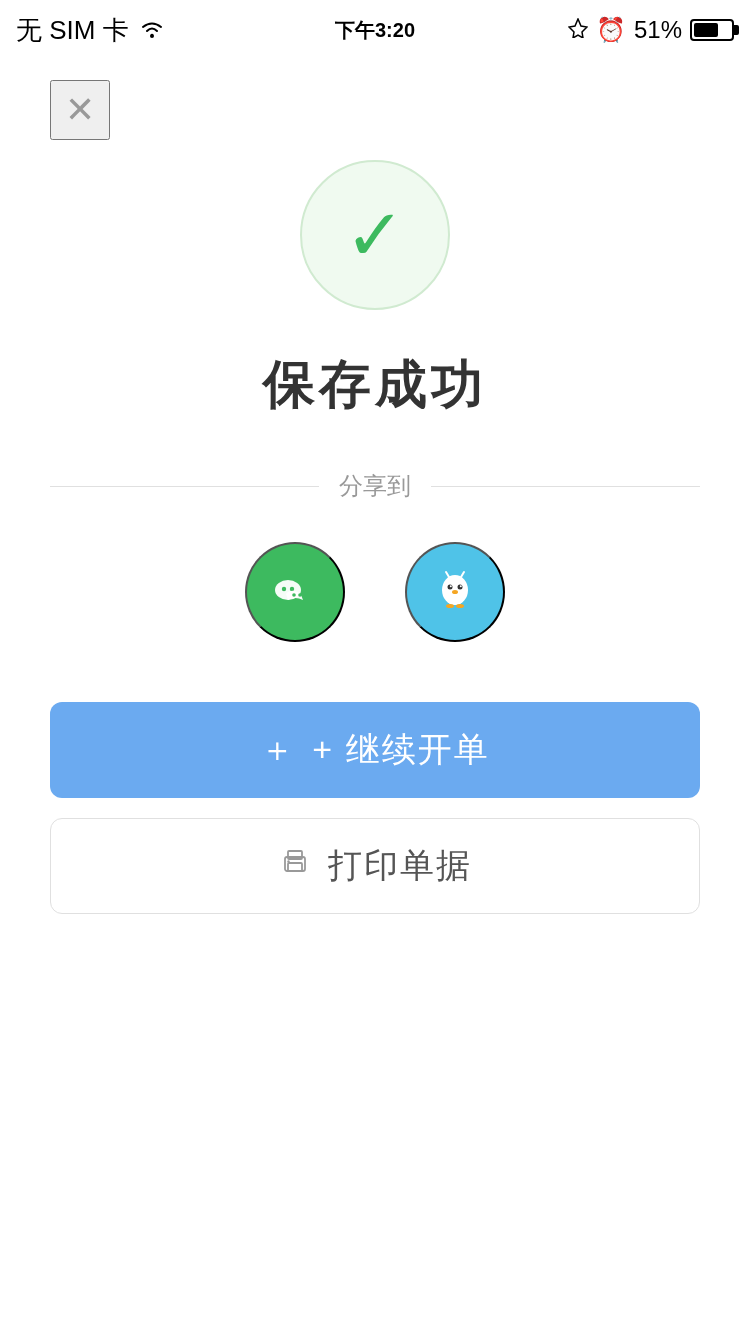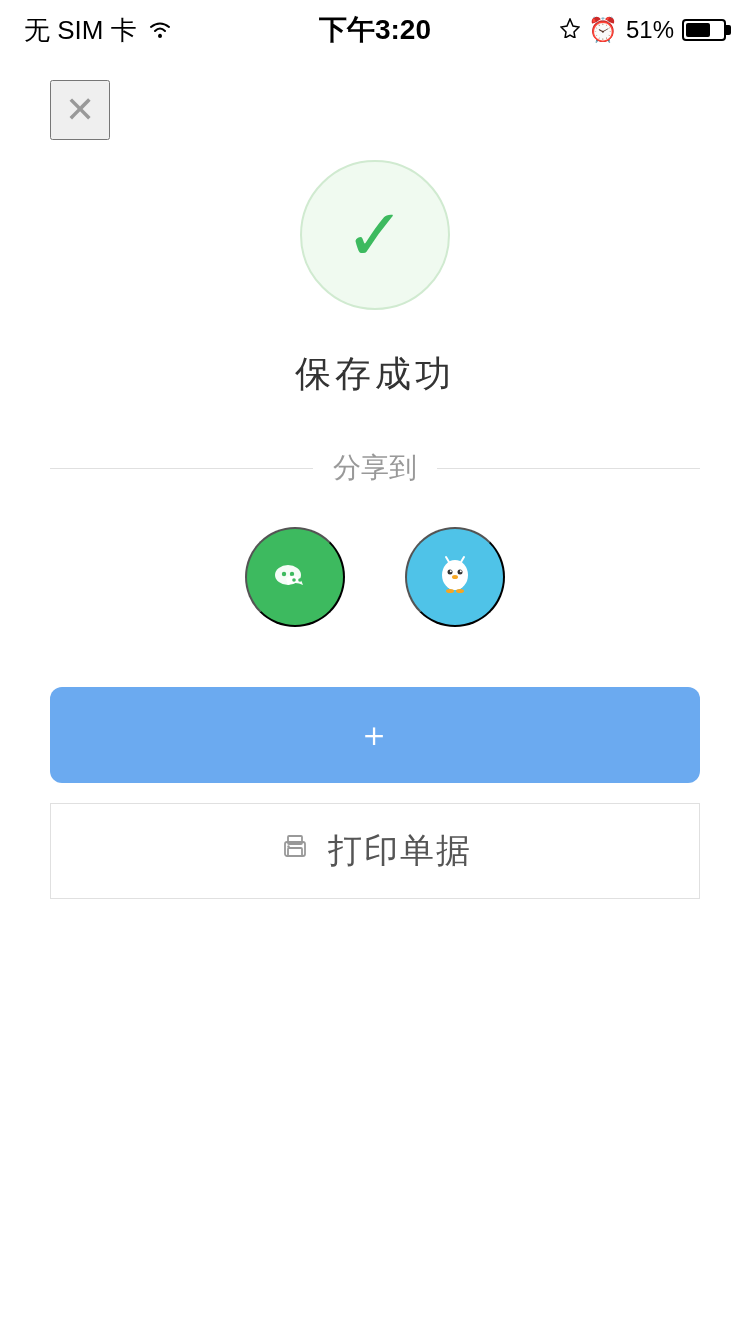--- a/index.html
+++ b/index.html
@@ -11,32 +11,32 @@
       font-family: -apple-system, "PingFang SC", "Helvetica Neue", Arial, sans-serif;
     }
 
     
     .status-bar {
       width: 100%;
       height: 60px;
       display: flex;
       align-items: center;
       justify-content: space-between;
-      padding: 0 24px;
+      padding: 0 16px;
       background: #fff;
     }
     .status-bar-left {
       display: flex;
       align-items: center;
       gap: 10px;
       font-size: 26px;
       color: #000;
     }
     .status-bar-center {
-      font-size: 28px;
+      font-size: 20px;
       font-weight: 600;
       color: #000;
       position: absolute;
       left: 50%;
       transform: translateX(-50%);
     }
     .status-bar-right {
       display: flex;
       align-items: center;
       gap: 8px;
@@ -109,42 +109,42 @@
       margin-bottom: 40px;
     }
     .checkmark {
       font-size: 72px;
       color: #3dba5f;
       line-height: 1;
     }
 
     
     .success-title {
-      font-size: 36px;
+      font-size: 52px;
       color: #333;
-      font-weight: 400;
+      font-weight: 700;
       margin-bottom: 50px;
       letter-spacing: 4px;
     }
 
     
     .share-divider {
       width: 100%;
       display: flex;
       align-items: center;
       gap: 20px;
       margin-bottom: 40px;
     }
     .divider-line {
       flex: 1;
       height: 1px;
       background: #e0e0e0;
     }
     .share-label {
-      font-size: 28px;
+      font-size: 24px;
       color: #999;
       white-space: nowrap;
     }
 
     
     .share-icons-row {
       display: flex;
       gap: 60px;
       margin-bottom: 60px;
     }
@@ -184,21 +184,21 @@
       justify-content: center;
       gap: 16px;
       cursor: pointer;
       letter-spacing: 2px;
     }
     .btn-secondary {
       width: 100%;
       height: 96px;
       background: #fff;
       border: 1px solid #e0e0e0;
-      border-radius: 0;
+      border-radius: 12px;
       font-size: 34px;
       color: #555;
       display: flex;
       align-items: center;
       justify-content: center;
       gap: 16px;
       cursor: pointer;
       letter-spacing: 2px;
     }
   </style>
@@ -282,20 +282,21 @@
 
         <line x1="22" y1="13" x2="19" y2="8" stroke="white" stroke-width="2" stroke-linecap="round"></line>
         <line x1="34" y1="13" x2="37" y2="8" stroke="white" stroke-width="2" stroke-linecap="round"></line>
       </svg>
     </button>
   </div>
 
   <div class="action-buttons">
     <button class="btn-primary">
       <span>＋</span>
+      <span>+ 继续开单</span>
     </button>
     <button class="btn-secondary">
       <span>
         <svg width="34" height="34" viewBox="0 0 34 34" fill="none">
           <rect x="7" y="12" width="20" height="14" rx="2" stroke="#999" stroke-width="1.8"></rect>
           <rect x="10" y="6" width="14" height="8" rx="1" stroke="#999" stroke-width="1.8"></rect>
           <rect x="10" y="18" width="14" height="8" rx="1" fill="white" stroke="#999" stroke-width="1.8"></rect>
           <circle cx="10.5" cy="16.5" r="1.2" fill="#999"></circle>
         </svg>
       </span>

